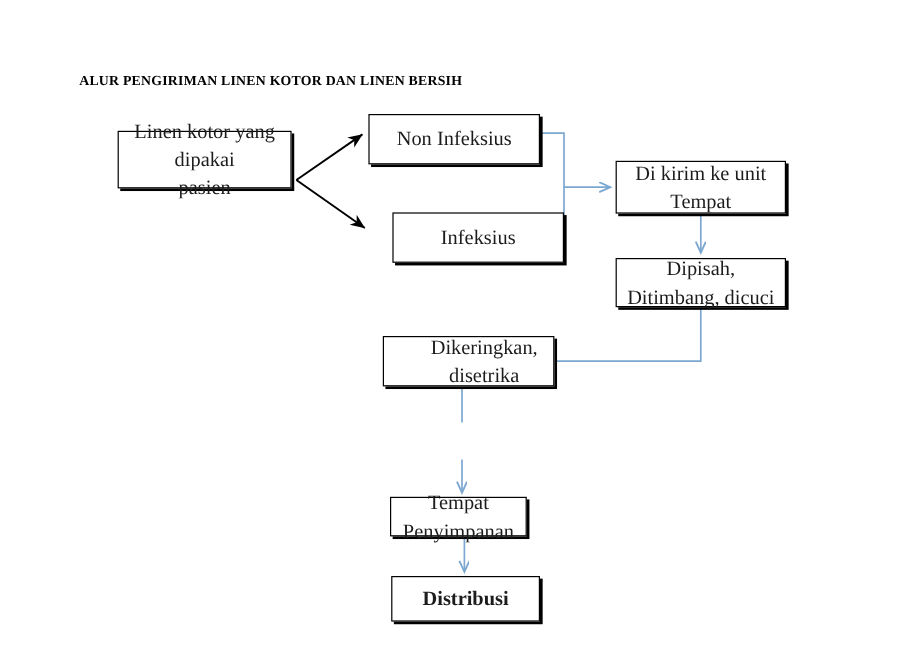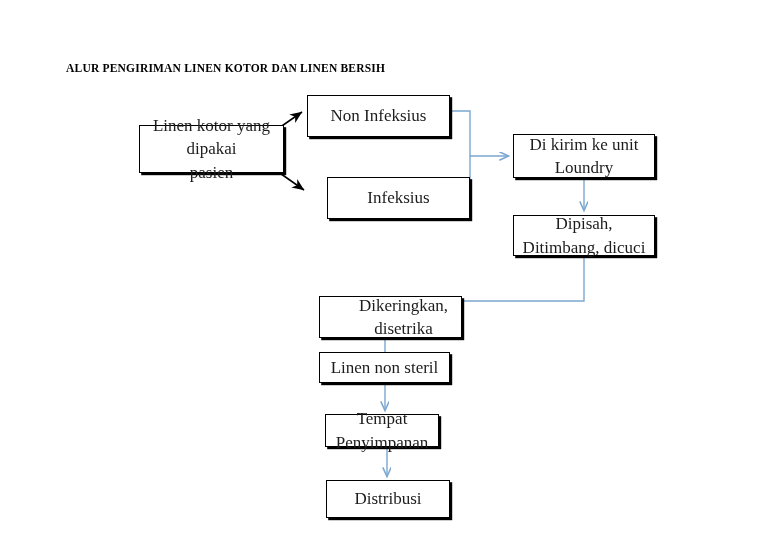--- a/index.html
+++ b/index.html
@@ -106,50 +106,47 @@
 
     <g>
       <line x1="385" y1="383" x2="385" y2="410" stroke="#7ba7d0" stroke-width="1.4" marker-end="url(#arrow-blue)"></line>
     </g>
 
     <g>
       <line x1="387" y1="447" x2="387" y2="476" stroke="#7ba7d0" stroke-width="1.4" marker-end="url(#arrow-blue)"></line>
     </g>
   </svg>
 
-  <div class="node" style="left:98px; top:125px; width:145px; height:48px;margin-left:41px;">
+  <div class="node" style="left:98px; top:109px; width:145px; height:48px;">
     <span class="node-label">Linen kotor yang dipakai
 pasien</span>
   </div>
 
   <div class="node" style="left:307px; top:95px; width:143px; height:42px;">
     <span class="node-label">Non Infeksius</span>
   </div>
 
   <div class="node" style="left:327px; top:177px; width:143px; height:42px;">
     <span class="node-label">Infeksius</span>
   </div>
 
   <div class="node" style="left:513px; top:134px; width:142px; height:44px;">
-    <span class="node-label">Di kirim ke unit Loundry</span>
+    <span class="node-label">Di kirim ke unit Tempat</span>
   </div>
 
   <div class="node" style="left:513px; top:215px; width:142px; height:41px;">
     <span class="node-label">Dipisah, Ditimbang, dicuci</span>
   </div>
 
-  <div class="node" style="left:319px; top:296px; width:143px; height:42px;padding-left:32px;">
+  <div class="node" style="left:319px; top:280px; width:143px; height:42px;padding-left:32px;">
     <span class="node-label">Dikeringkan, disetrika</span>
   </div>
 
-  <div class="node" style="left:319px; top:352px; width:131px; height:31px;">
-    <span class="node-label">Linen non steril</span>
-  </div>
 
   <div class="node" style="left:325px; top:414px; width:114px; height:33px;">
     <span class="node-label">Tempat Penyimpanan</span>
   </div>
 
-  <div class="node" style="left:326px; top:480px; width:124px; height:38px;">
+  <div class="node" style="left:326px; top:480px; width:124px; height:38px;font-weight:bold;">
     <span class="node-label">Distribusi</span>
   </div>
 
 </div>
 
 </body></html>

